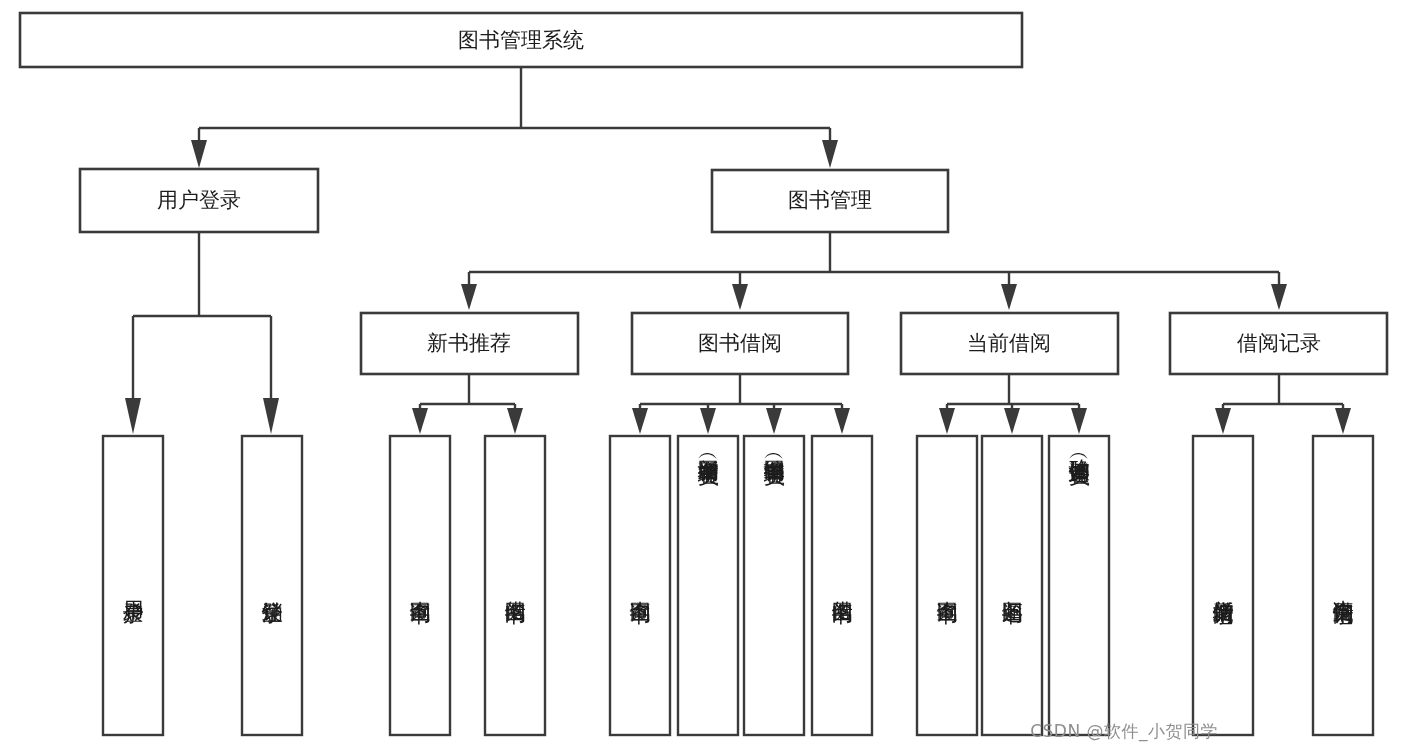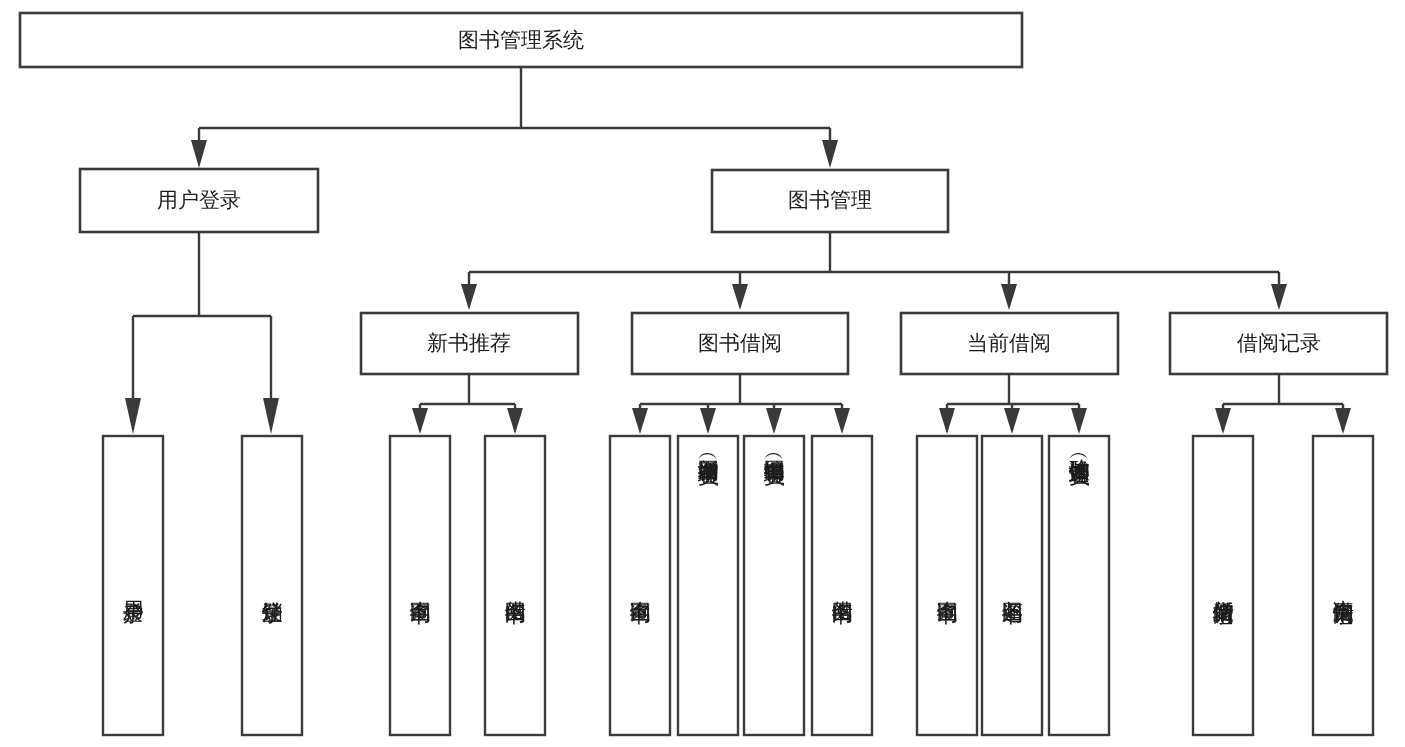--- a/index.html
+++ b/index.html
@@ -258,14 +258,15 @@
     <span class="vert-text" style="padding-top:6px;">确认归还（管理员）</span>
   </div>
 
   <div class="vert-text-wrap" style="left:1193px; top:436px; width:60px; height:299px;">
     <span class="vert-text">新增借阅记录</span>
   </div>
   <div class="vert-text-wrap" style="left:1313px; top:436px; width:60px; height:299px;">
     <span class="vert-text">查询借阅记录</span>
   </div>
 
+  <div class="watermark">CSDN @软件_小贺同学</div>
 
 </div>
 
 </body></html>

